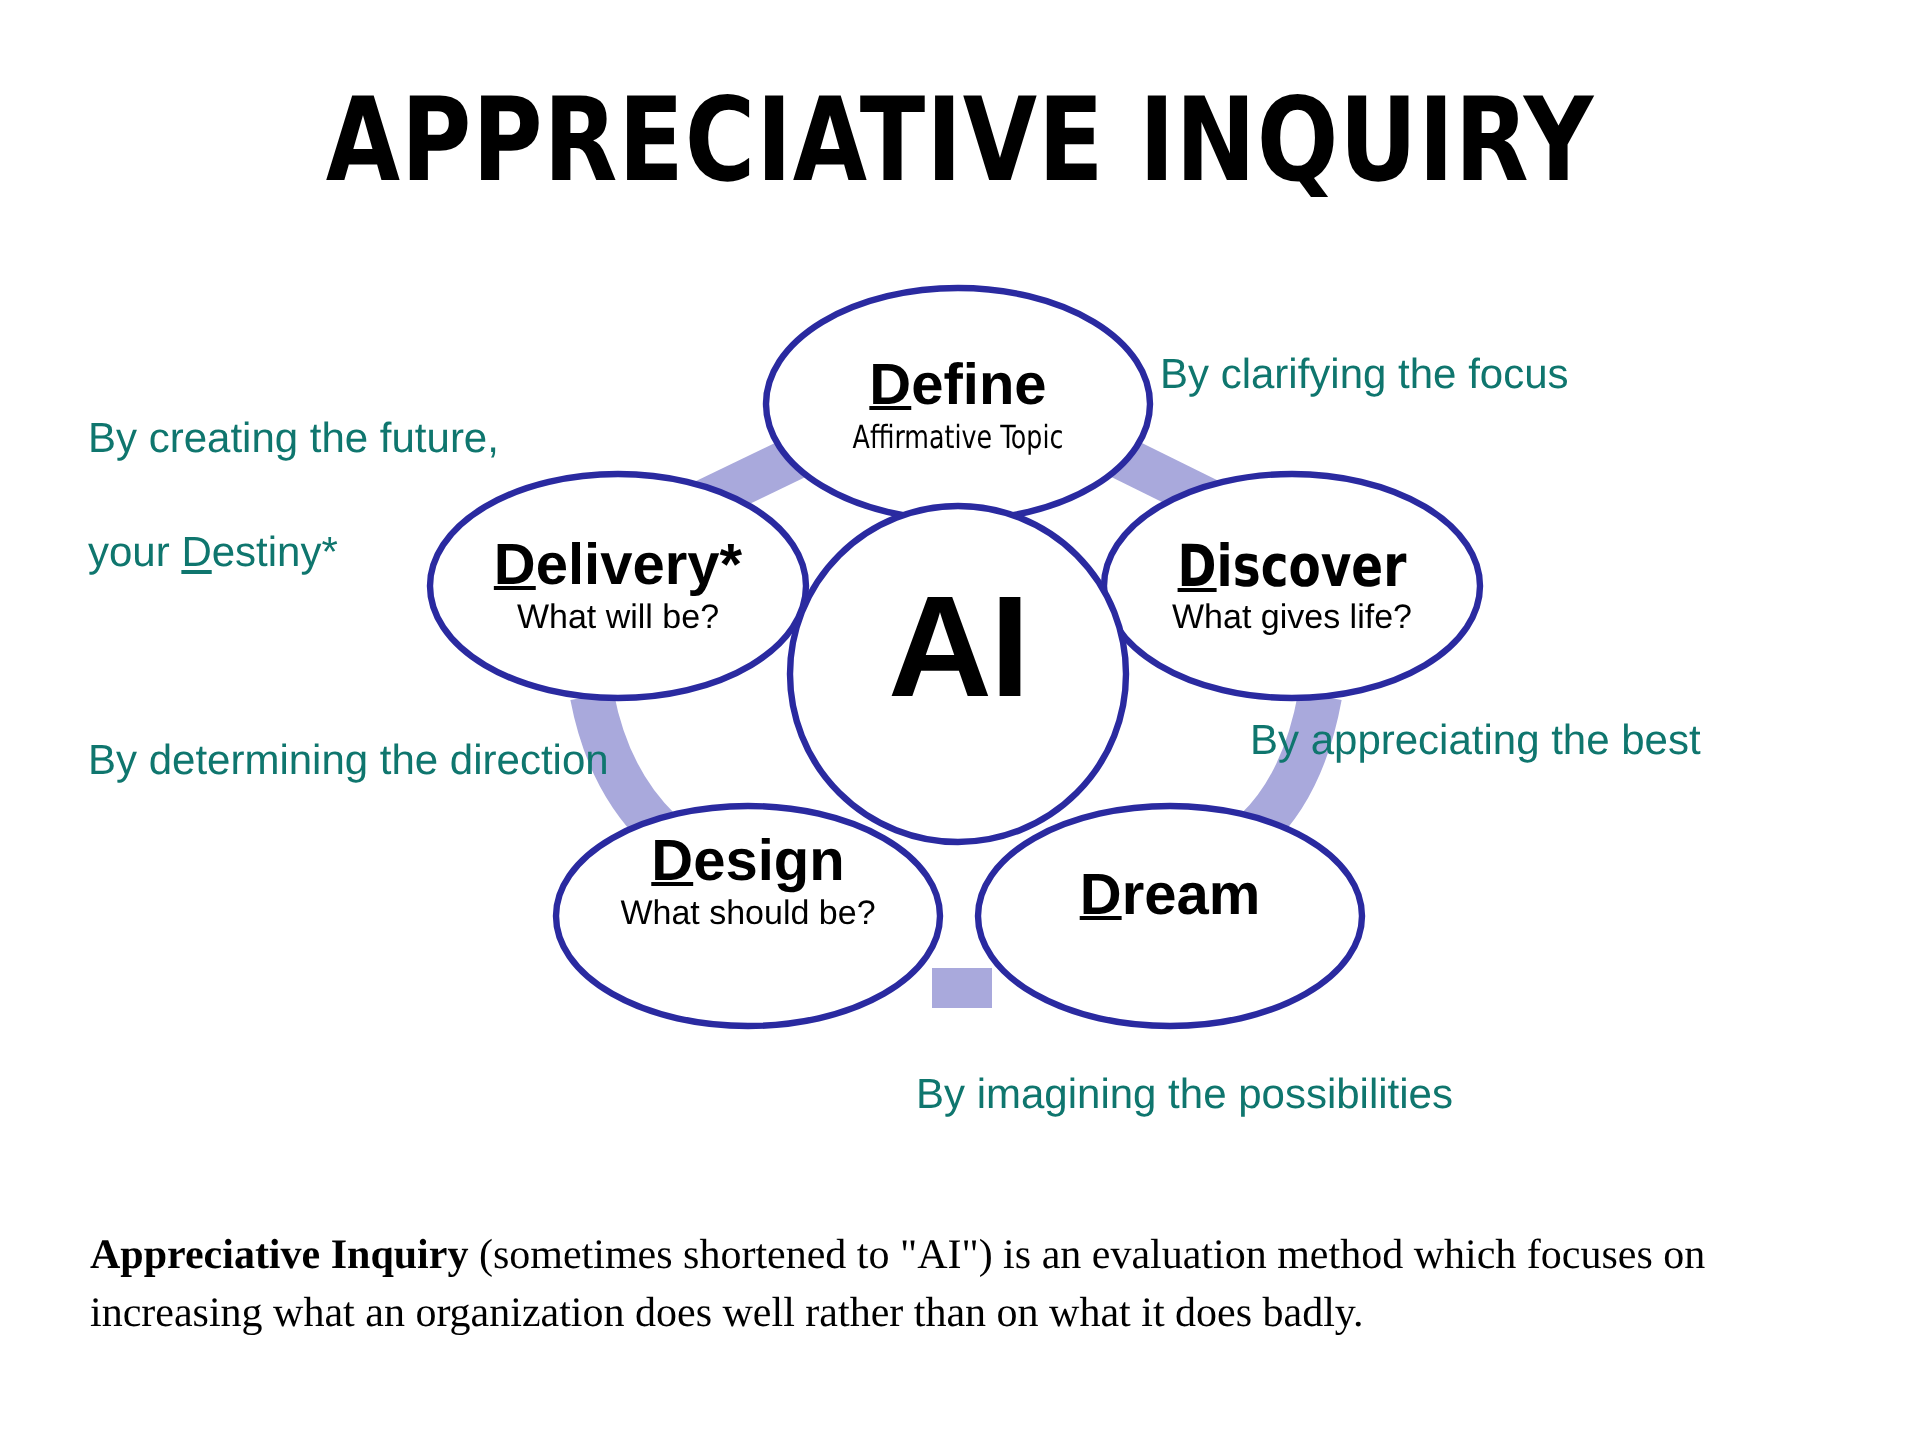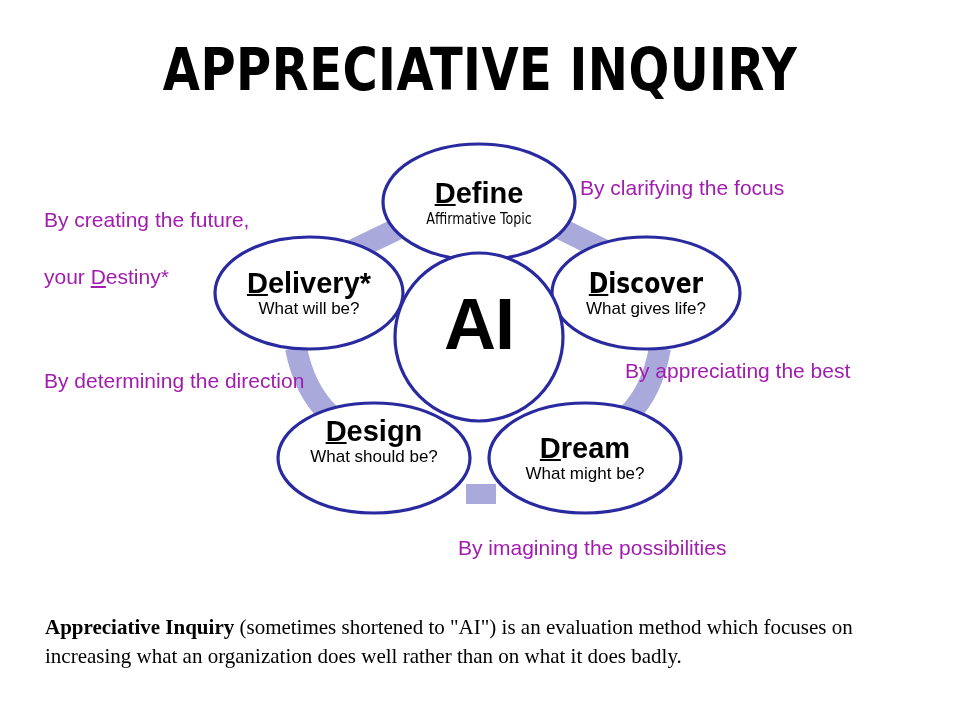--- a/index.html
+++ b/index.html
@@ -99,21 +99,21 @@
     color: #000000;
     pointer-events: none;
   }
 
   
   .caption {
     position: absolute;
     font-family: "Liberation Sans", sans-serif;
     font-size: 21px;
     line-height: 1.35;
-    color: #a21caf;
+    color: #0f766e;
     white-space: pre-line;
   }
   .caption u { text-decoration: underline; }
 
   #cap-destiny      { left: 44px;  top: 178px; }
   #cap-clarify      { left: 580px; top: 174px; }
   #cap-determine    { left: 44px;  top: 367px; }
   #cap-appreciate   { left: 625px; top: 357px; }
   #cap-imagine      { left: 458px; top: 534px; }
 
@@ -184,21 +184,20 @@
       <div class="node-sub">What gives life?</div>
     </div>
 
     <div class="node-label" style="left:276px; top:416px; width:196px;">
       <div class="node-title"><u>D</u><span>esign</span></div>
       <div class="node-sub">What should be?</div>
     </div>
 
     <div class="node-label" style="left:487px; top:433px; width:196px;">
       <div class="node-title"><u>D</u><span>ream</span></div>
-      <div class="node-sub">What might be?</div>
     </div>
   </div>
 
   <div class="caption" id="cap-destiny">
     <div>By creating the future,</div>
     <div><span>your </span><u>D</u><span>estiny*</span></div>
   </div>
 
   <div class="caption" id="cap-clarify">By clarifying the focus</div>
   <div class="caption" id="cap-determine">By determining the direction</div>

